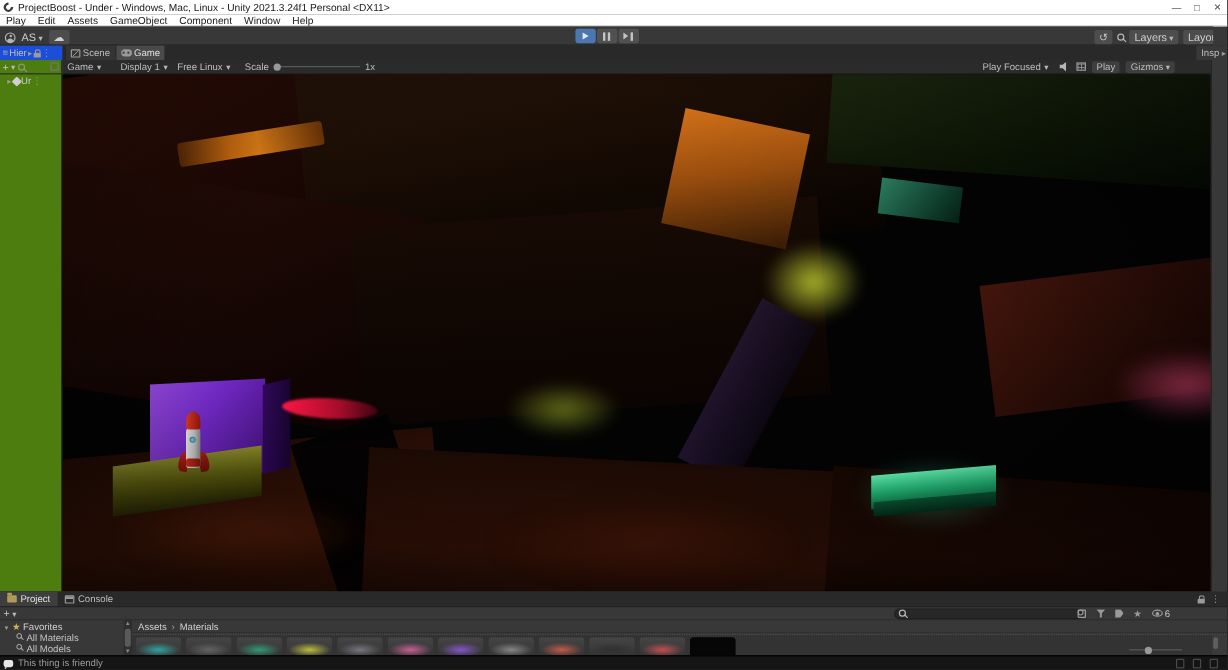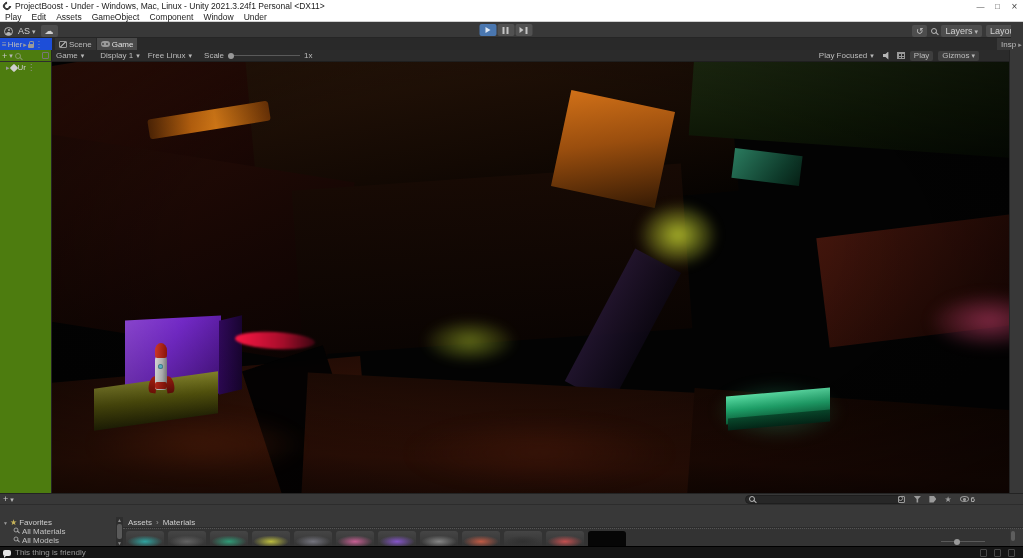--- a/index.html
+++ b/index.html
@@ -104,21 +104,21 @@
     display:flex;align-items:center;padding-left:3px;gap:3px;}
   .proj-tb-icons{position:absolute;right:48px;display:flex;align-items:center;gap:8px;}
   .icon-opensearch{width:7px;height:7px;border:1px solid #9a9a9a;border-radius:1px;position:relative;}
   .icon-opensearch::after{content:"";position:absolute;right:1px;bottom:1px;width:3px;height:3px;border:1px solid #9a9a9a;border-radius:50%;}
   .icon-funnel{width:8px;height:7px;background:#9a9a9a;clip-path:polygon(0 0,100% 0,60% 50%,60% 100%,40% 100%,40% 50%);}
   .icon-tag{width:7px;height:7px;background:#9a9a9a;clip-path:polygon(0 0,60% 0,100% 50%,60% 100%,0 100%);}
   .g-star::after{content:"★";color:#9a9a9a;font-size:8px;}
   .icon-eye{width:9px;height:6px;border:1px solid #9a9a9a;border-radius:50%;position:relative;}
   .icon-eye::after{content:"";position:absolute;left:2.5px;top:1px;width:2.5px;height:2.5px;border-radius:50%;background:#9a9a9a;}
   .proj-body{position:absolute;left:0;top:24px;right:0;bottom:0;display:flex;}
-  .proj-left{width:116px;background:#383838;font-size:8px;overflow:hidden;}
+  .proj-left{width:103px;background:#383838;font-size:8px;overflow:hidden;}
   .fav-header{height:10px;display:flex;align-items:center;gap:2px;padding-left:3px;color:#cfcfcf;}
   .g-tridown::after{content:"▼";font-size:5px;color:#9a9a9a;}
   .g-starfav::after{content:"★";color:#c8b45a;font-size:8px;}
   .fav-item{height:9px;display:flex;gap:3px;padding-left:13px;color:#c2c2c2;}
   .fav-item .icon-mag{transform:scale(.8);}
   .proj-scroll{width:7px;background:#2e2e2e;display:flex;flex-direction:column;align-items:center;font-size:5px;color:#8a8a8a;}
   .g-up::after{content:"▲";} .g-down::after{content:"▼";}
   .scroll-thumb{width:5px;flex:1;background:#5a5a5a;border-radius:2px;margin:1px 0;}
   .proj-main{flex:1;position:relative;background:#383838;overflow:hidden;}
   .crumbs{height:11px;display:flex;align-items:center;gap:4px;padding-left:5px;font-size:8px;color:#cfcfcf;border-bottom:1px solid #2c2c2c;}
@@ -154,21 +154,21 @@
     </span>
   </div>
 
   <div class="menubar">
     <span class="menu-item">Play</span>
     <span class="menu-item">Edit</span>
     <span class="menu-item">Assets</span>
     <span class="menu-item">GameObject</span>
     <span class="menu-item">Component</span>
     <span class="menu-item">Window</span>
-    <span class="menu-item">Under</span>
+    <span class="menu-item">Help</span>
   </div>
 
   <div class="toolbar">
     <span class="tb-left">
       <span class="icon-person"></span>
       <span class="tb-flat">
         <span>AS</span>
         <span class="g-caret"></span>
       </span>
       <span class="tb-btn">
@@ -310,20 +310,34 @@
       <div style="position: absolute; left: 103px; top: 294px; width: 12px; height: 34px; background: linear-gradient(90deg, rgb(255, 255, 255), rgb(207, 207, 207) 60%, rgb(143, 143, 143)); border-radius: 4px 4px 3px 3px;"></div>
       <div style="position: absolute; left: 103px; top: 320px; width: 12px; height: 7px; background: linear-gradient(90deg, rgb(224, 48, 32), rgb(144, 22, 8)); border-radius: 2px;"></div>
       <div style="position: absolute; left: 103px; top: 281px; width: 12px; height: 15px; background: linear-gradient(90deg, rgb(240, 64, 48), rgb(160, 24, 8)); border-radius: 50% 50% 20% 20%;"></div>
       <div style="position: absolute; left: 106px; top: 302px; width: 5px; height: 5px; background: radial-gradient(circle, rgb(104, 208, 232) 30%, rgb(24, 64, 72)); border-radius: 50%;"></div>
       <div style="position: absolute; left: 0px; top: 0px; width: 957px; height: 431px; background: radial-gradient(at 48% 42%, rgba(0, 0, 0, 0) 45%, rgba(0, 0, 0, 0.55) 95%);"></div>
     </div>
 
   <div class="inspector"></div>
 
   <div class="project">
+    <div class="proj-tabs">
+      <span class="ptab active">
+        <span class="icon-folder"></span>
+        <span>Project</span>
+      </span>
+      <span class="ptab">
+        <span class="icon-console"></span>
+        <span>Console</span>
+      </span>
+      <span class="proj-tabs-right">
+        <span class="icon-lock"></span>
+        <span class="g-kebab"></span>
+      </span>
+    </div>
     <div class="proj-toolbar">
       <span style="display:inline-flex;align-items:center;gap:2px;padding-left:3px;">
         <span class="g-plus"></span>
         <span class="g-caret"></span>
       </span>
       <span class="search-field">
         <span class="icon-mag"></span>
       </span>
       <span class="proj-tb-icons">
         <span class="icon-opensearch"></span>

